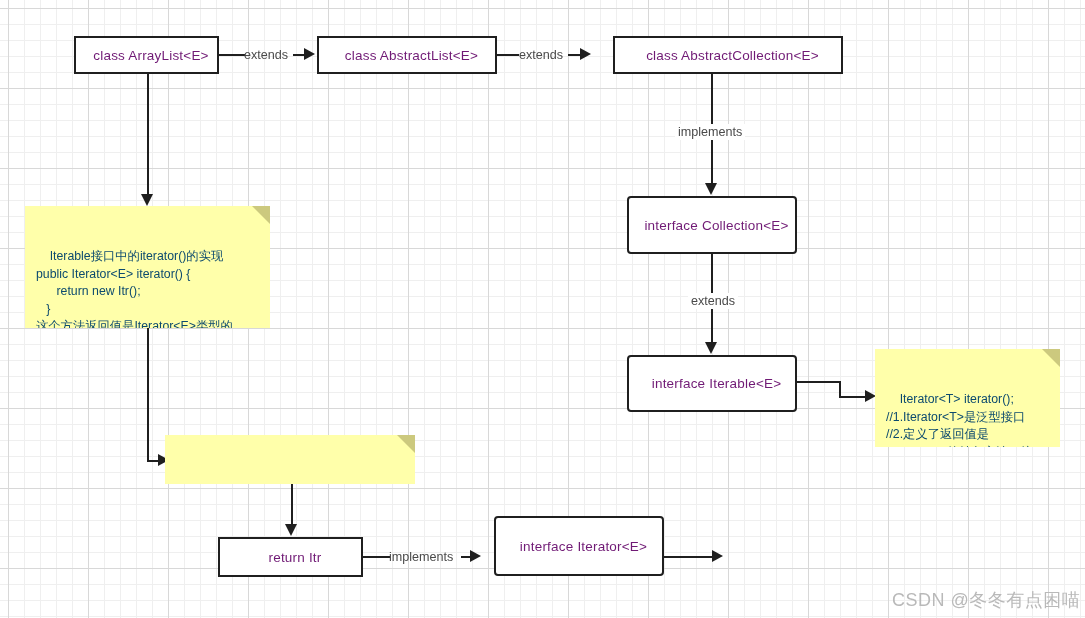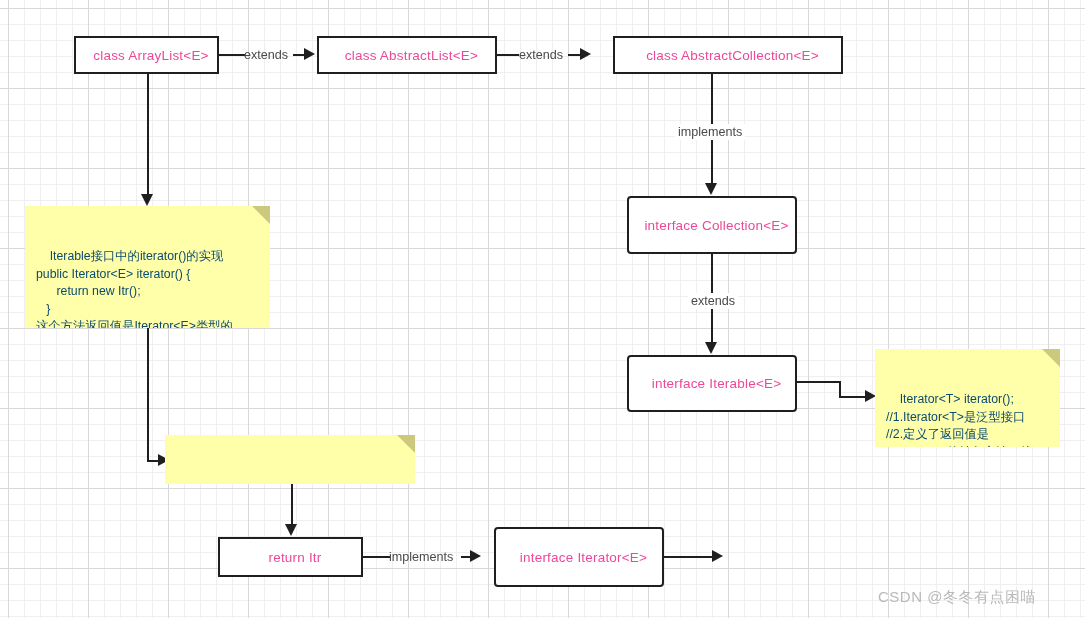--- a/index.html
+++ b/index.html
@@ -24,21 +24,21 @@
   }
 
   .node {
     position: absolute;
     box-sizing: border-box;
     background: #ffffff;
     border: 2.2px solid #1f1f1f;
     display: flex;
     align-items: center;
     justify-content: center;
-    color: #ec4899;
+    color: #701a75;
     font-size: 13.5px;
     letter-spacing: .2px;
     white-space: nowrap;
     padding-left: 9px;
   }
   .node.iface { border-radius: 4px; }
 
   .note {
     position: absolute;
     box-sizing: border-box;
@@ -81,23 +81,24 @@
     position: absolute;
     background: transparent;
     color: #4a4a4a;
     font-size: 12.6px;
     white-space: nowrap;
   }
 
   .watermark {
     position: absolute;
     color: #b9b9b9;
-    font-size: 15px;
+    font-size: 18px;
     white-space: nowrap;
     letter-spacing: .5px;
+    margin-left: 14px;
   }
 </style>
 </head>
 <body>
 
 <div id="canvas">
 
   <div class="node" style="left:74px; top:36px; width:145px; height:38px;">
     <span>class ArrayList&lt;E&gt;</span>
   </div>
@@ -115,21 +116,21 @@
   </div>
 
   <div class="node iface" style="left:627px; top:355px; width:170px; height:57px;align-items:center;">
     <span>interface Iterable&lt;E&gt;</span>
   </div>
 
   <div class="node" style="left:218px; top:537px; width:145px; height:40px;">
     <span>return Itr</span>
   </div>
 
-  <div class="node iface" style="left:494px; top:527px; width:170px; height:60px;">
+  <div class="node iface" style="left:494px; top:516px; width:170px; height:60px;">
     <span>interface Iterator&lt;E&gt;</span>
   </div>
 
   <div class="edge h" style="left:219px; top:54px; width:26px;"></div>
   <div class="elabel" style="left:244px; top:48px;">extends</div>
   <div class="edge h" style="left:293px; top:54px; width:13px;"></div>
   <div class="arrow right" style="left:304px; top:48px;"></div>
 
   <div class="edge h" style="left:497px; top:54px; width:22px;"></div>
   <div class="elabel" style="left:519px; top:48px;">extends</div>

